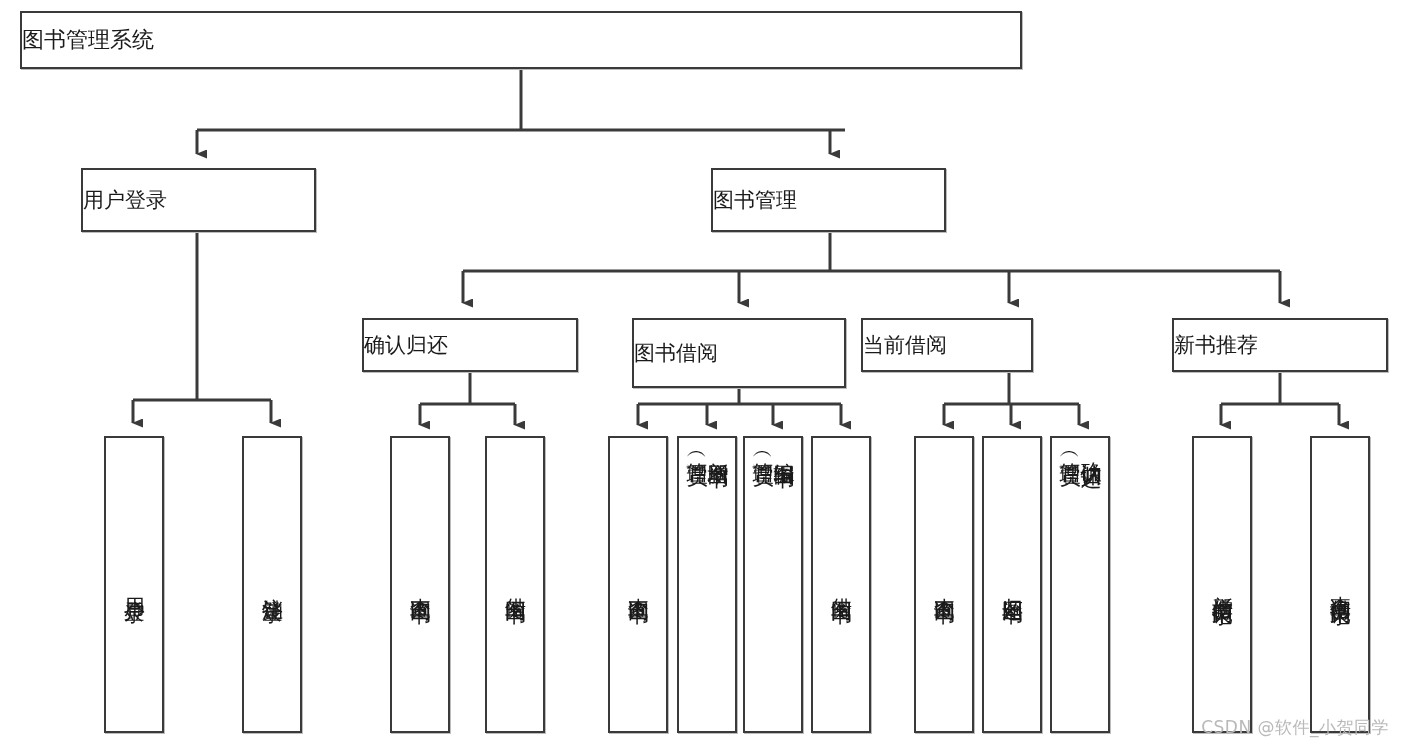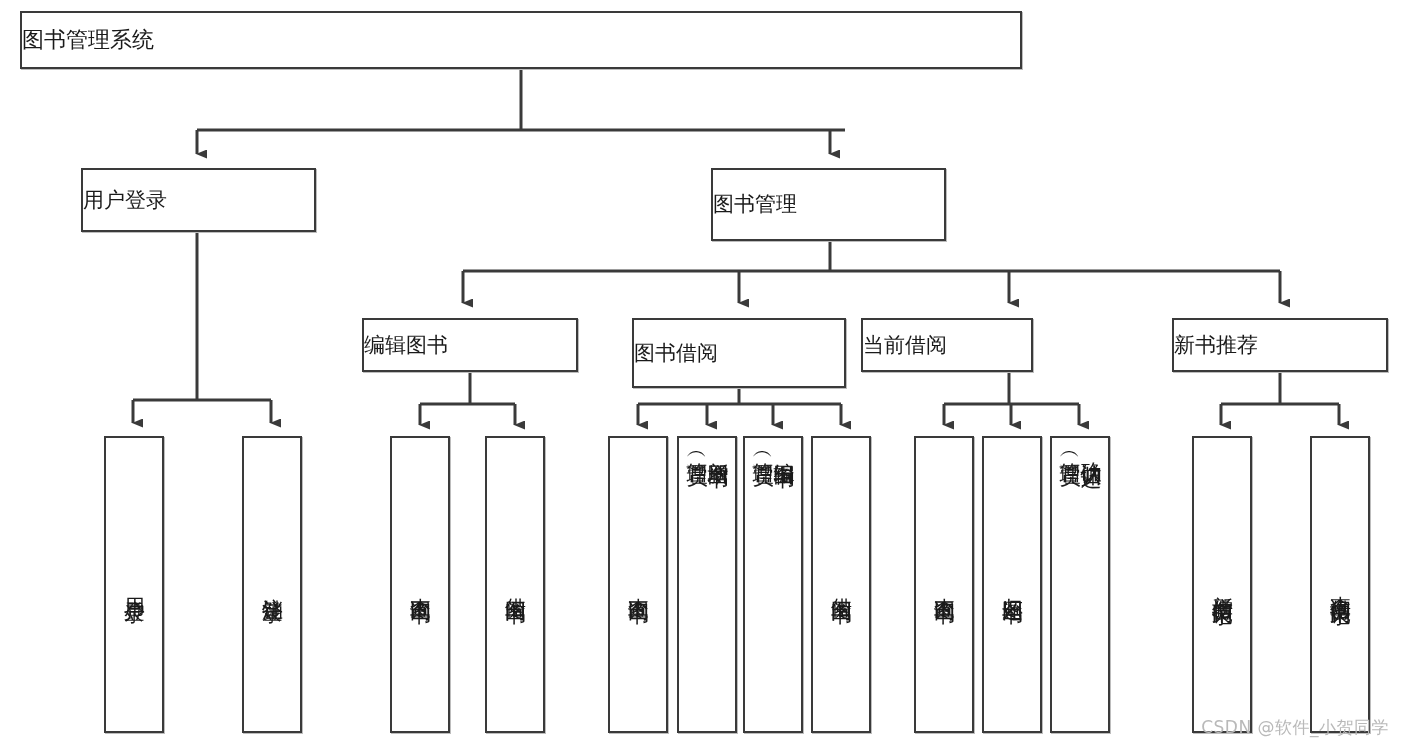--- a/index.html
+++ b/index.html
@@ -138,26 +138,26 @@
   </svg>
 
   <div class="node-box node-root" style="left:20px; top:11px; width:1002px; height:58px;">
     <span class="node-label">图书管理系统</span>
   </div>
 
   <div class="node-box node-l2" style="left:81px; top:168px; width:235px; height:64px;">
     <span class="node-label">用户登录</span>
   </div>
 
-  <div class="node-box node-l2" style="left:711px; top:168px; width:235px; height:73px;">
+  <div class="node-box node-l2" style="left:711px; top:168px; width:235px; height:64px;">
     <span class="node-label">图书管理</span>
   </div>
 
   <div class="node-box node-l3" style="left:362px; top:318px; width:216px; height:54px;">
-    <span class="node-label">编辑图书</span>
+    <span class="node-label">确认归还</span>
   </div>
 
   <div class="node-box node-l3" style="left:632px; top:318px; width:214px; height:70px;">
     <span class="node-label">图书借阅</span>
   </div>
 
   <div class="node-box node-l3" style="left:861px; top:318px; width:172px; height:54px;">
     <span class="node-label">当前借阅</span>
   </div>
 

